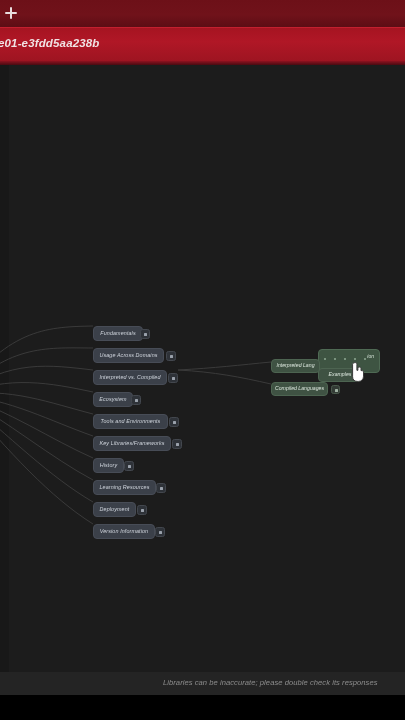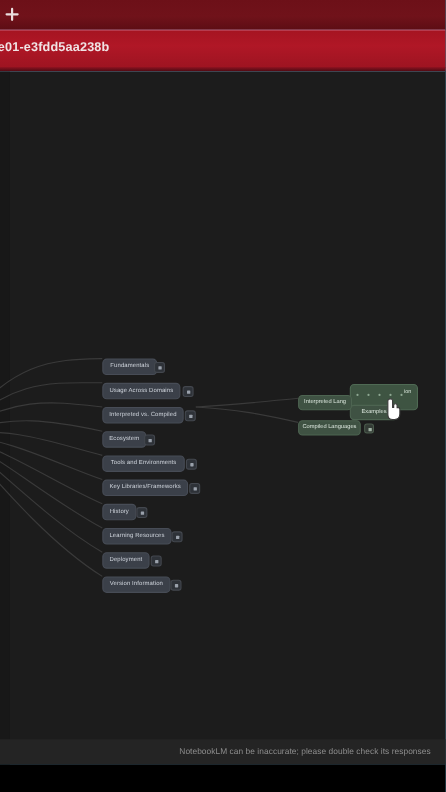--- a/index.html
+++ b/index.html
@@ -1,21 +1,21 @@
 <!DOCTYPE html>
 <html><head>
 <meta charset="utf-8">
 <style>
   html,body{margin:0;padding:0;background:#000;}
   body{
     width:405px;height:720px;overflow:hidden;position:relative;
     font-family:"Liberation Sans","DejaVu Sans",sans-serif;
     -webkit-font-smoothing:antialiased;
   }
-  #app{position:absolute;inset:0;background:#7dd3fc;}
+  #app{position:absolute;inset:0;background:#be185d;font-style:italic;}
 
   
   .chrome-top{
     position:absolute;left:0;top:0;width:405px;height:27px;
     background:linear-gradient(180deg,#6d1018 0%,#70121a 55%,#5d0d14 100%);
   }
   .plus-icon{
     position:absolute;left:4px;top:6px;width:15px;height:15px;
   }
   .plus-icon:before,.plus-icon:after{
@@ -220,17 +220,17 @@
 
   <svg class="cursor" viewBox="0 0 18 22">
     <path d="M6.2,1.6 C7.3,1.6 7.9,2.4 7.9,3.4 L7.9,9.3 L8.9,9.3 L8.9,7.6
              C8.9,6.7 9.6,6.1 10.5,6.1 C11.3,6.1 12,6.7 12,7.6 L12,9.6
              L13,9.6 C13.8,9.6 14.5,10.2 14.5,11.1 L14.5,15.2
              C14.5,18.2 12.6,20.4 9.6,20.4 L8.1,20.4 C5.4,20.4 3.6,18.6 3.6,15.8
              L3.6,3.4 C3.6,2.4 5.1,1.6 6.2,1.6 Z" fill="#ffffff" stroke="#3a3a3a" stroke-width="1"></path>
   </svg>
 
   <div class="footer">
-    <div class="disc">NotebookLM can be inaccurate; please double check its responses</div>
+    <div class="disc">Libraries can be inaccurate; please double check its responses</div>
   </div>
   <div class="bottom-black"></div>
 
 </div>
 
 </body></html>

